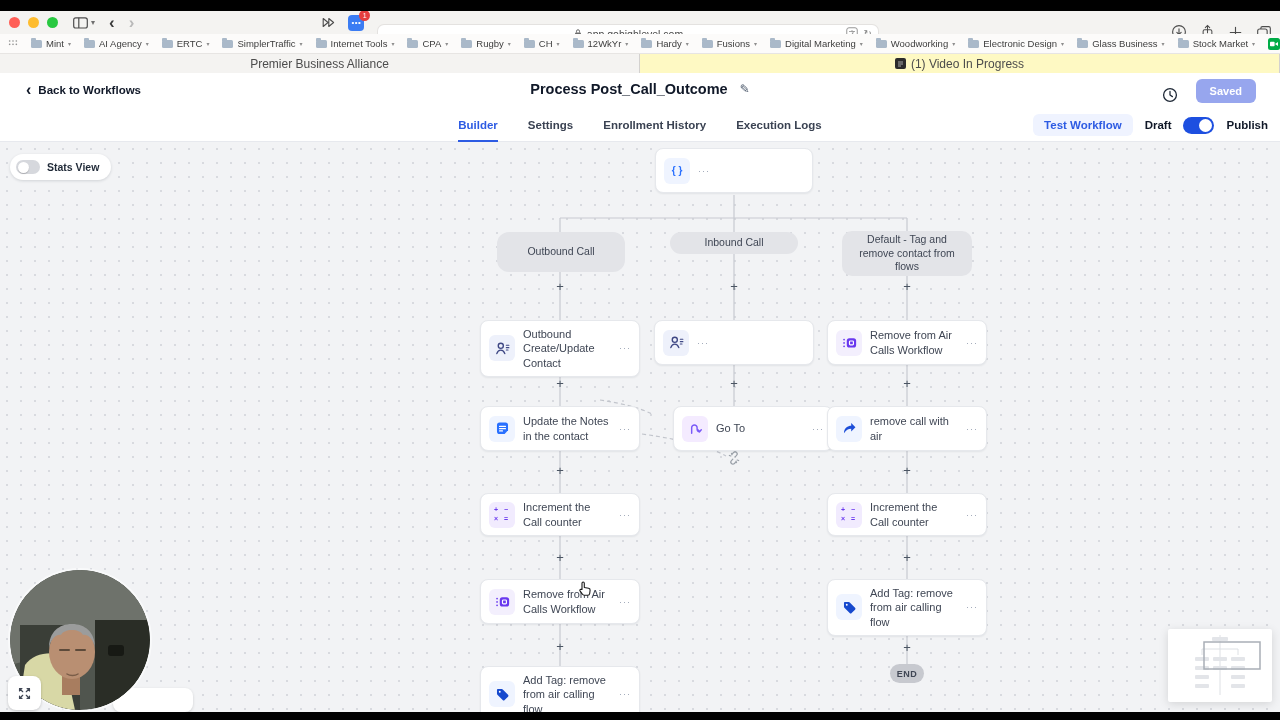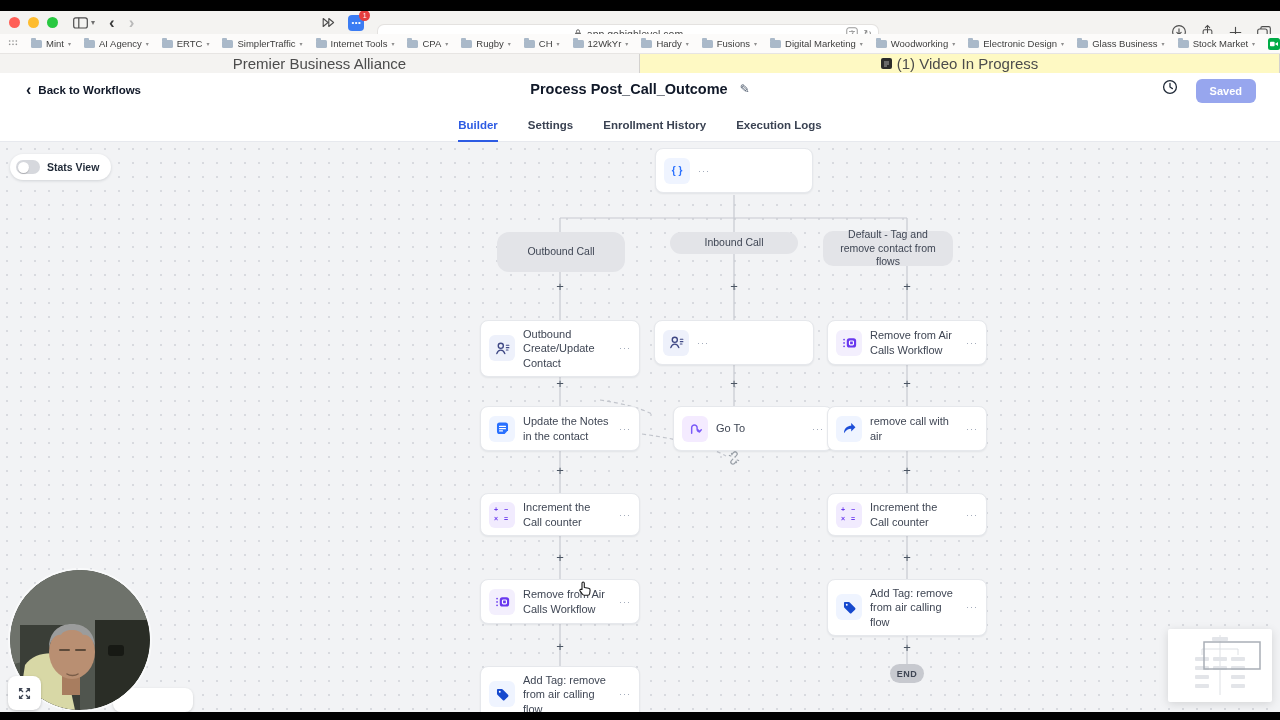--- a/index.html
+++ b/index.html
@@ -37,33 +37,33 @@
                border-bottom:1px solid #E7E5E3; display:flex; align-items:center; gap:13px; padding:0 8px;
                font-size:9.5px; color:#3d3d3d; white-space:nowrap; overflow:hidden;justify-content:space-between; }
   .bm-item { display:flex; align-items:center; gap:4px; }
   .folder-ic { position:relative; width:11px; height:8px; background:#AAB9C9; border-radius:1.5px; margin-top:1px; }
   .folder-ic::before { content:""; position:absolute; left:0; top:-2px; width:5px; height:3px; background:#AAB9C9; border-radius:1px 1px 0 0; }
   .bm-chev { font-size:6px; color:#8e8e8e; }
 
   
   .tabstrip { position:absolute; left:0; top:54px; width:1280px; height:19px; display:flex; background:#E6E4E3; }
   .stab { flex:1; display:flex; align-items:center; justify-content:center; gap:5px;
-          font-size:15px; color:#4c4c4c; border-right:1px solid #D3D1CF; }
+          font-size:12px; color:#4c4c4c; border-right:1px solid #D3D1CF; }
   .stab.active { background:#F4F3F1; }
   .stab.inactive { background:#fef9c3; }
 
   
   .app-header { position:absolute; left:0; top:73px; width:1280px; height:37px; background:#fff; }
   .back-wrap { position:absolute; left:26px; top:10px; display:flex; align-items:center; gap:7px;
                font-size:11.5px; font-weight:bold; color:#101828; }
   .back-chev { font-size:16px; line-height:14px; }
   .wf-title-wrap { position:absolute; left:0; right:0; top:8px; display:flex; justify-content:center; align-items:center; gap:12px; }
   .wf-title { font-size:14.5px; font-weight:bold; color:#101828; }
   .pencil { color:#475467; font-size:12px; }
-  .hdr-right { position:absolute; right:24px; top:6px; display:flex; align-items:flex-start; gap:18px; }
+  .hdr-right { position:absolute; right:24px; top:6px; display:flex; align-items:flex-end; gap:18px; }
   .saved-btn { background:#97A6EE; color:#fff; font-size:11px; font-weight:bold;
                padding:6px 14px; border-radius:6px; border:none; }
 
   
   .app-nav { position:absolute; left:0; top:110px; width:1280px; height:32px; background:#fff; border-bottom:1px solid #E7E9EE; }
   .nav-tabs { position:absolute; left:0; right:0; top:0; height:32px; display:flex; justify-content:center; gap:30px; }
   .nav-tab { position:relative; font-size:11.5px; font-weight:600; color:#3A4252; padding-top:9px; }
   .nav-tab.active { color:#2D5BE3; }
   .nav-tab.active::after { content:""; position:absolute; left:0; right:0; bottom:0; height:2.5px; background:#2D5BE3; }
   .nav-right { position:absolute; right:12px; top:4px; display:flex; align-items:center; gap:12px; }
@@ -322,20 +322,28 @@
       <button class="saved-btn">Saved</button>
     </div>
   </div>
 
   <div class="app-nav">
     <div class="nav-tabs">
       <span class="nav-tab active">Builder</span>
       <span class="nav-tab">Settings</span>
       <span class="nav-tab">Enrollment History</span>
       <span class="nav-tab">Execution Logs</span>
+    </div>
+    <div class="nav-right">
+      <span class="test-wf">Test Workflow</span>
+      <span class="draft-lbl">Draft</span>
+      <span class="pub-toggle">
+          <span class="knob"></span>
+        </span>
+      <span class="publish-lbl">Publish</span>
     </div>
   </div>
 
   <div class="canvas">
 
     <svg class="conn-svg" width="1280" height="570">
       <g stroke="#C7CAD1" stroke-width="1.2" fill="none">
         <path d="M734 53 V76"></path>
         <path d="M560 76 H907"></path>
         <path d="M560 76 V90"></path>
@@ -380,21 +388,21 @@
 
     <div class="node" style="left:655px;top:6px;width:158px">
       <span class="nicon bg-blue">
           <span class="braces-txt">{ }</span>
         </span>
       <span class="nmenu">···</span>
     </div>
 
     <div class="branch-pill" style="left:497px;top:90px;width:128px;height:40px">Outbound Call</div>
     <div class="branch-pill" style="left:670px;top:90px;width:128px;height:22px">Inbound Call</div>
-    <div class="branch-pill" style="left:823px;top:89px;width:130px;height:35px;border-radius:10px">Default - Tag and remove contact from flows</div>
+    <div class="branch-pill" style="left:842px;top:89px;width:130px;height:45px;border-radius:10px">Default - Tag and remove contact from flows</div>
 
     <div class="node" style="left:480px;top:178px">
       <span class="nicon bg-lav">
         <svg viewBox="0 0 20 20">
             <circle cx="8" cy="6.8" r="3" fill="none" stroke="#3E4784" stroke-width="1.6"></circle>
             <path d="M3.3 16c.9-2.7 2.7-4.1 4.7-4.1s3.8 1.4 4.7 4.1" fill="none" stroke="#3E4784" stroke-width="1.6" stroke-linecap="round"></path>
             <path d="M14.5 6.2h3M14.5 9h3M14.5 11.8h2" stroke="#3E4784" stroke-width="1.3" stroke-linecap="round"></path>
           </svg>
       </span>
       <span class="nlabel">Outbound Create/Update Contact</span>

